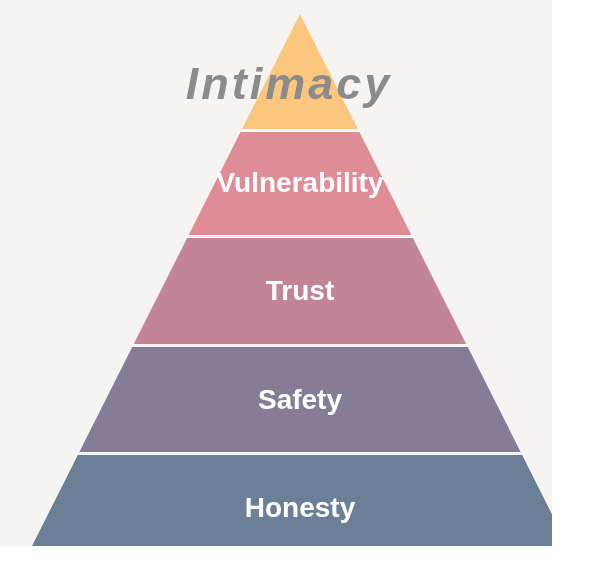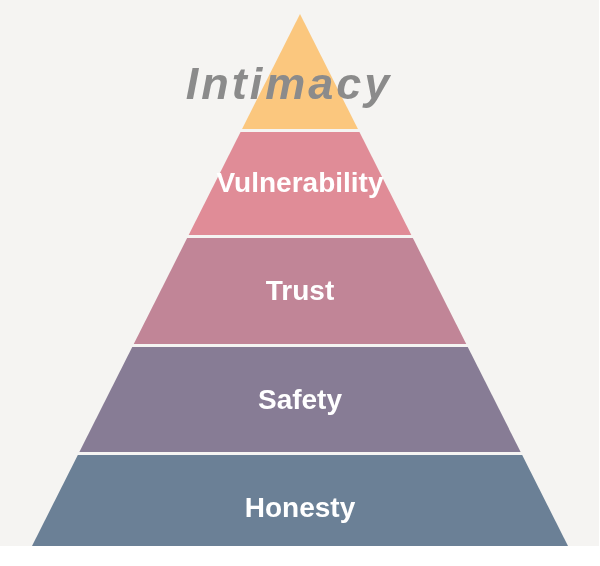--- a/index.html
+++ b/index.html
@@ -6,21 +6,20 @@
     margin: 0;
     padding: 0;
     font-family: "Liberation Sans", "DejaVu Sans", sans-serif;
   }
   .canvas {
     position: relative;
     width: 552px;
     height: 566px;
     overflow: hidden;
     background: #f5f4f2;
-    padding-left: 47px;
   }
   #pyramid-svg {
     position: absolute;
     left: 0;
     top: 0;
     display: block;
   }
   .footer-strip {
     position: absolute;
     left: 0;

